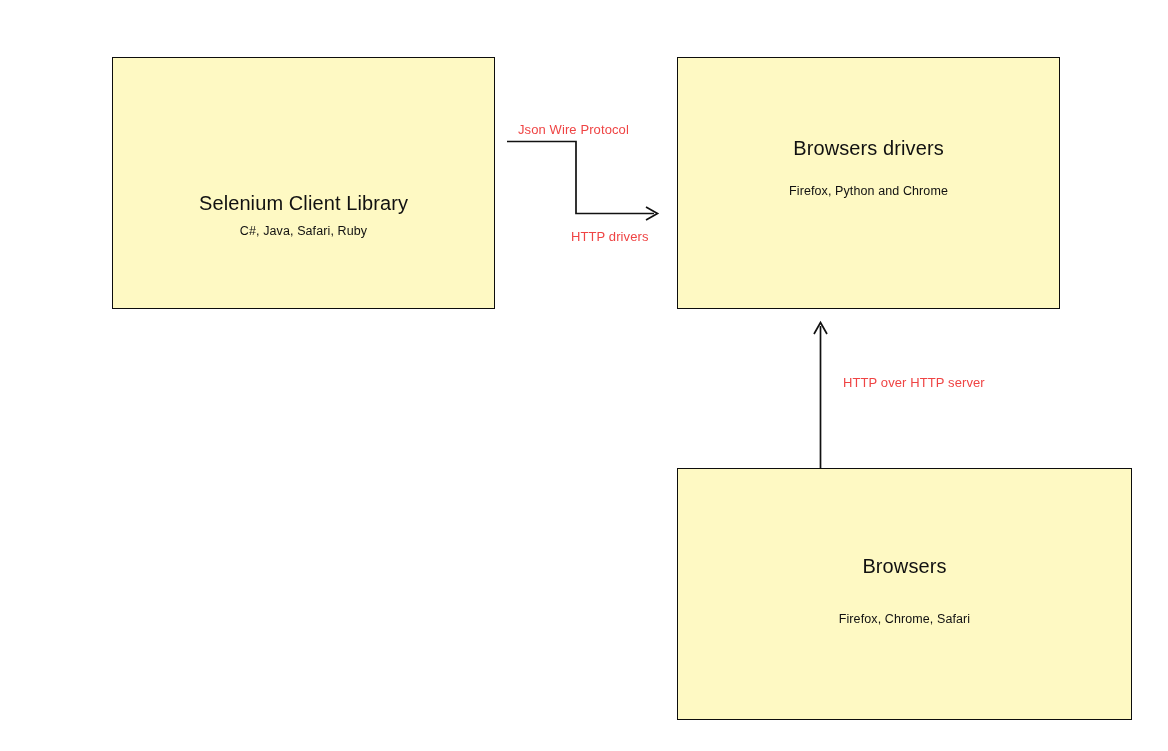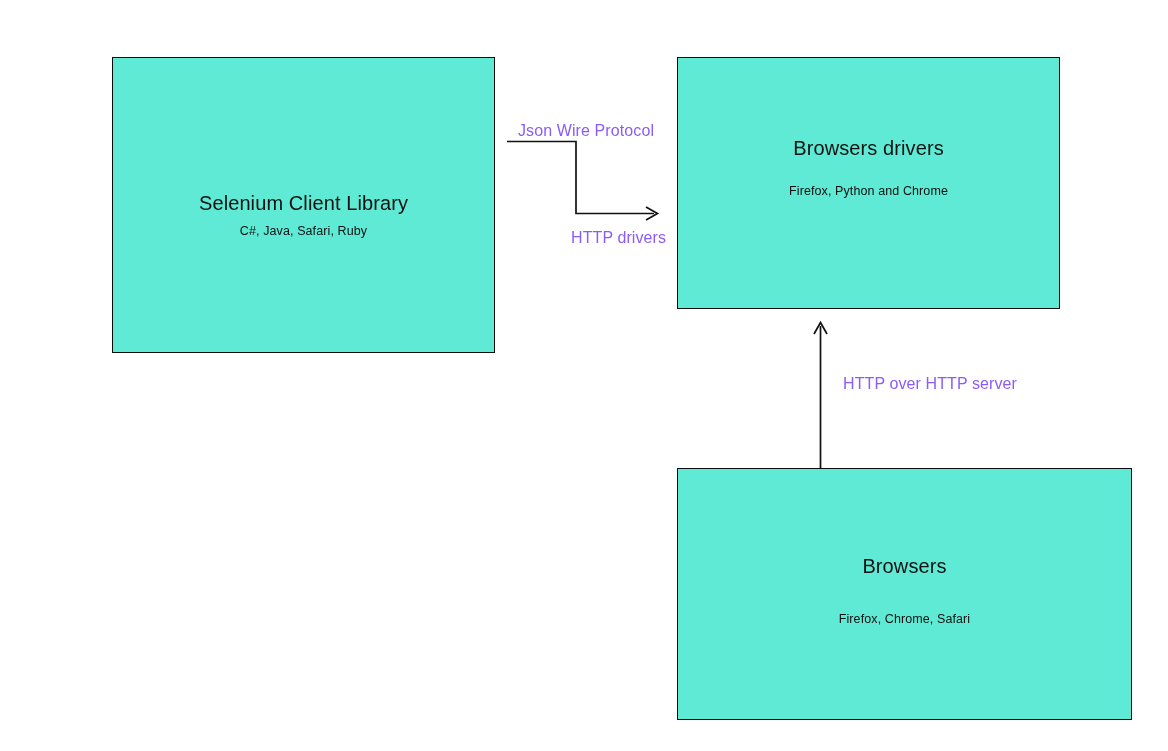--- a/index.html
+++ b/index.html
@@ -18,21 +18,21 @@
     height: 751px;
     background: #ffffff;
     overflow: hidden;
   }
 
   
   .node {
     position: absolute;
     box-sizing: border-box;
     border: 1.6px solid #0d0d0d;
-    background: #5eead4;
+    background: #fef9c3;
   }
   .node-text {
     position: absolute;
     left: 0;
     width: 100%;
     text-align: center;
     color: #111111;
     white-space: nowrap;
   }
   .node-title {
@@ -40,21 +40,21 @@
     font-weight: 400;
     letter-spacing: 0.1px;
   }
   .node-sub {
     font-size: 12.5px;
     font-weight: 400;
     letter-spacing: 0.1px;
   }
 
   
-  #node-client       { left: 112px; top: 57px;  width: 383px; height: 296px; }
+  #node-client       { left: 112px; top: 57px;  width: 383px; height: 252px; }
   #node-client .t1   { top: 134px; }
   #node-client .t2   { top: 166px; }
 
   
   #node-drivers      { left: 677px; top: 57px;  width: 383px; height: 252px; }
   #node-drivers .t1  { top: 79px; }
   #node-drivers .t2  { top: 126px; }
 
   
   #node-browsers     { left: 677px; top: 468px; width: 455px; height: 252px; }
@@ -80,22 +80,22 @@
     fill: none;
     stroke: #111111;
     stroke-width: 1.7px;
     stroke-linecap: butt;
     stroke-linejoin: miter;
   }
 
   
   .edge-label {
     position: absolute;
-    font-size: 16px;
-    color: #8b5cf6;
+    font-size: 13px;
+    color: #ef4444;
     white-space: nowrap;
     letter-spacing: 0.1px;
   }
   #label-json  { left: 518px; top: 122px; }
   #label-http  { left: 571px; top: 229px; }
   #label-httpserver { left: 843px; top: 375px; }
 </style>
 </head>
 <body>
 

